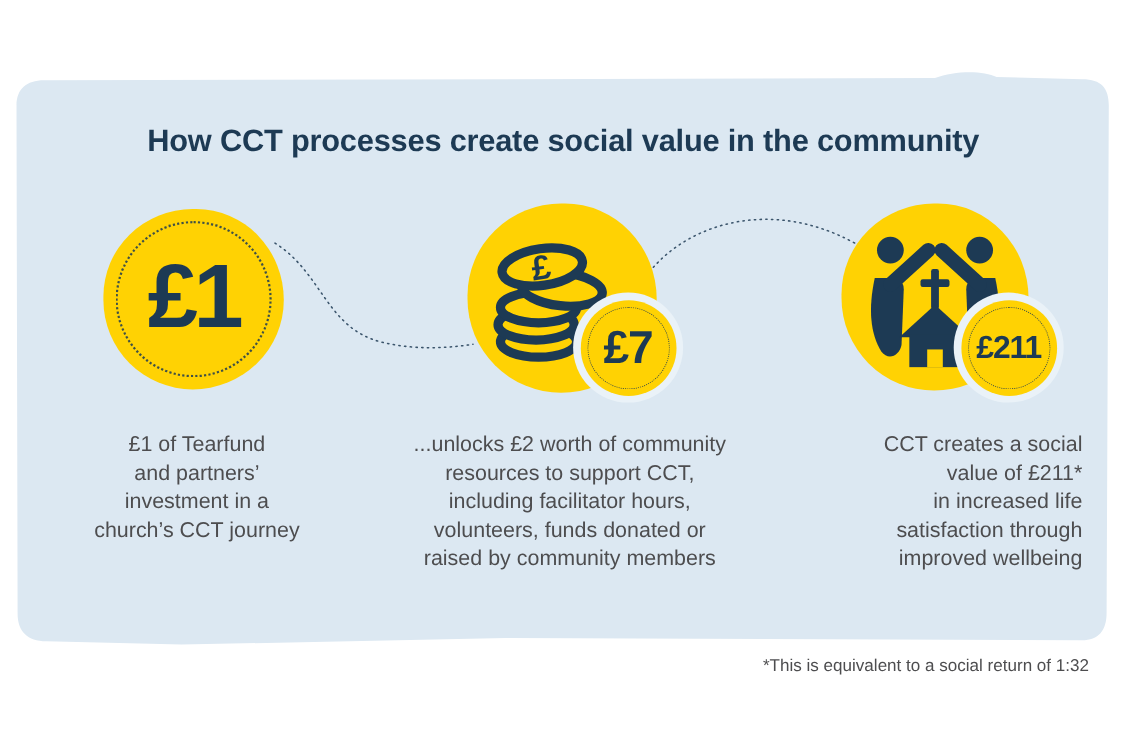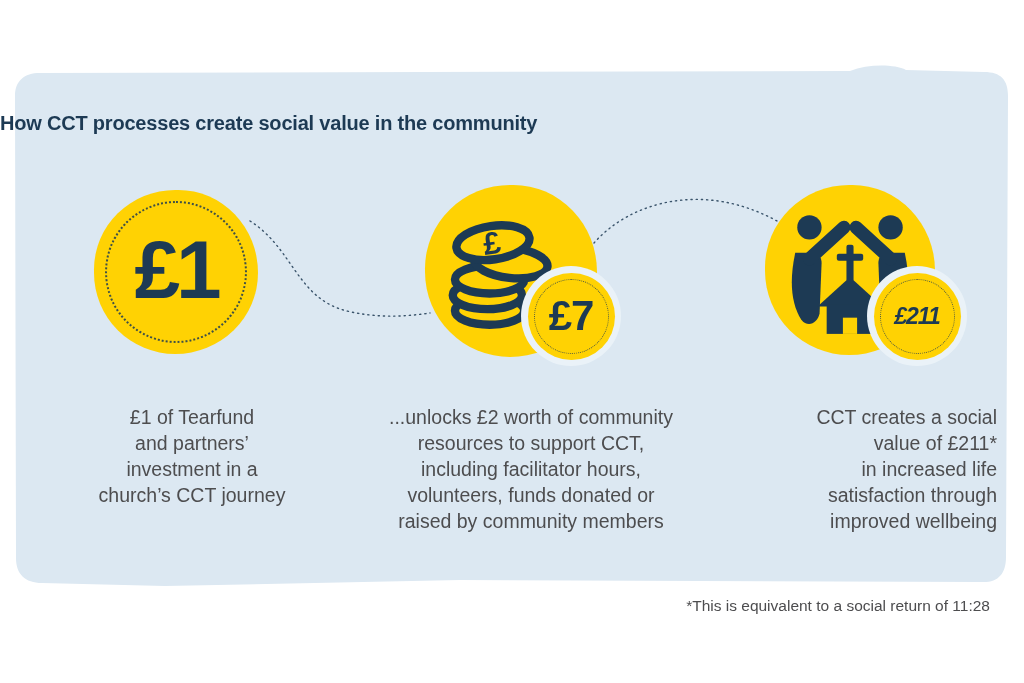--- a/index.html
+++ b/index.html
@@ -7,21 +7,21 @@
     width:1024px;height:683px;background:#ffffff;
     font-family:"Liberation Sans","DejaVu Sans",sans-serif;
     position:relative;overflow:hidden;
   }
   .page{position:absolute;inset:0;width:1024px;height:683px;}
 
   svg.panel-bg{position:absolute;left:0;top:0;}
 
   .title{
     position:absolute;left:0;right:0;top:112px;margin:0;
-    font-size:20px;font-weight:bold;
+    text-align:center;font-size:28px;font-weight:bold;
     color:#1D3A54;letter-spacing:-0.2px;
   }
 
   svg.connectors{position:absolute;left:0;top:0;pointer-events:none;}
 
   .circle{
     position:absolute;background:#FFD203;border-radius:50% 49% 51% 50% / 49% 51% 50% 50%;
   }
   .c1{left:94px;top:190px;width:164px;height:164px;}
   .c2{left:425px;top:185px;width:172px;height:172px;}
@@ -49,24 +49,24 @@
   .b3{left:867px;top:266px;}
   .badge-inner{
     width:87px;height:87px;border-radius:50%;background:#FFD203;
     position:relative;display:flex;align-items:center;justify-content:center;
   }
   .badge-dots{
     position:absolute;inset:6px;border:1.5px dotted #1D3A54;border-radius:50%;opacity:.8;
   }
   .badge-label{font-weight:bold;color:#1D3A54;letter-spacing:-1px;position:relative;}
   .b2 .badge-label{font-size:42px;}
-  .b3 .badge-label{font-size:23px;font-style:italic;}
+  .b3 .badge-label{font-size:29px;}
 
   .desc{
-    position:absolute;margin:16px;text-align:center;white-space:pre-line;
+    position:absolute;margin:3px;text-align:center;white-space:pre-line;
     font-size:19.5px;line-height:26px;color:#4D4D4F;
   }
   .d1{left:56px;top:388px;width:240px;}
   .d2{left:345px;top:388px;width:340px;}
   .d3{left:721px;top:388px;width:260px;text-align:right;}
 
   .footnote{
     position:absolute;right:34px;top:597px;margin:0;
     font-size:15.5px;color:#4D4D4F;text-align:right;
   }
@@ -155,14 +155,14 @@
 resources to support CCT,
 including facilitator hours,
 volunteers, funds donated or
 raised by community members</p>
   <p class="desc d3">CCT creates a social
 value of £211*
 in increased life
 satisfaction through
 improved wellbeing</p>
 
-  <p class="footnote">*This is equivalent to a social return of 11:28</p>
+  <p class="footnote">*This is equivalent to a social return of 1:32</p>
 </div>
 
 </body></html>

